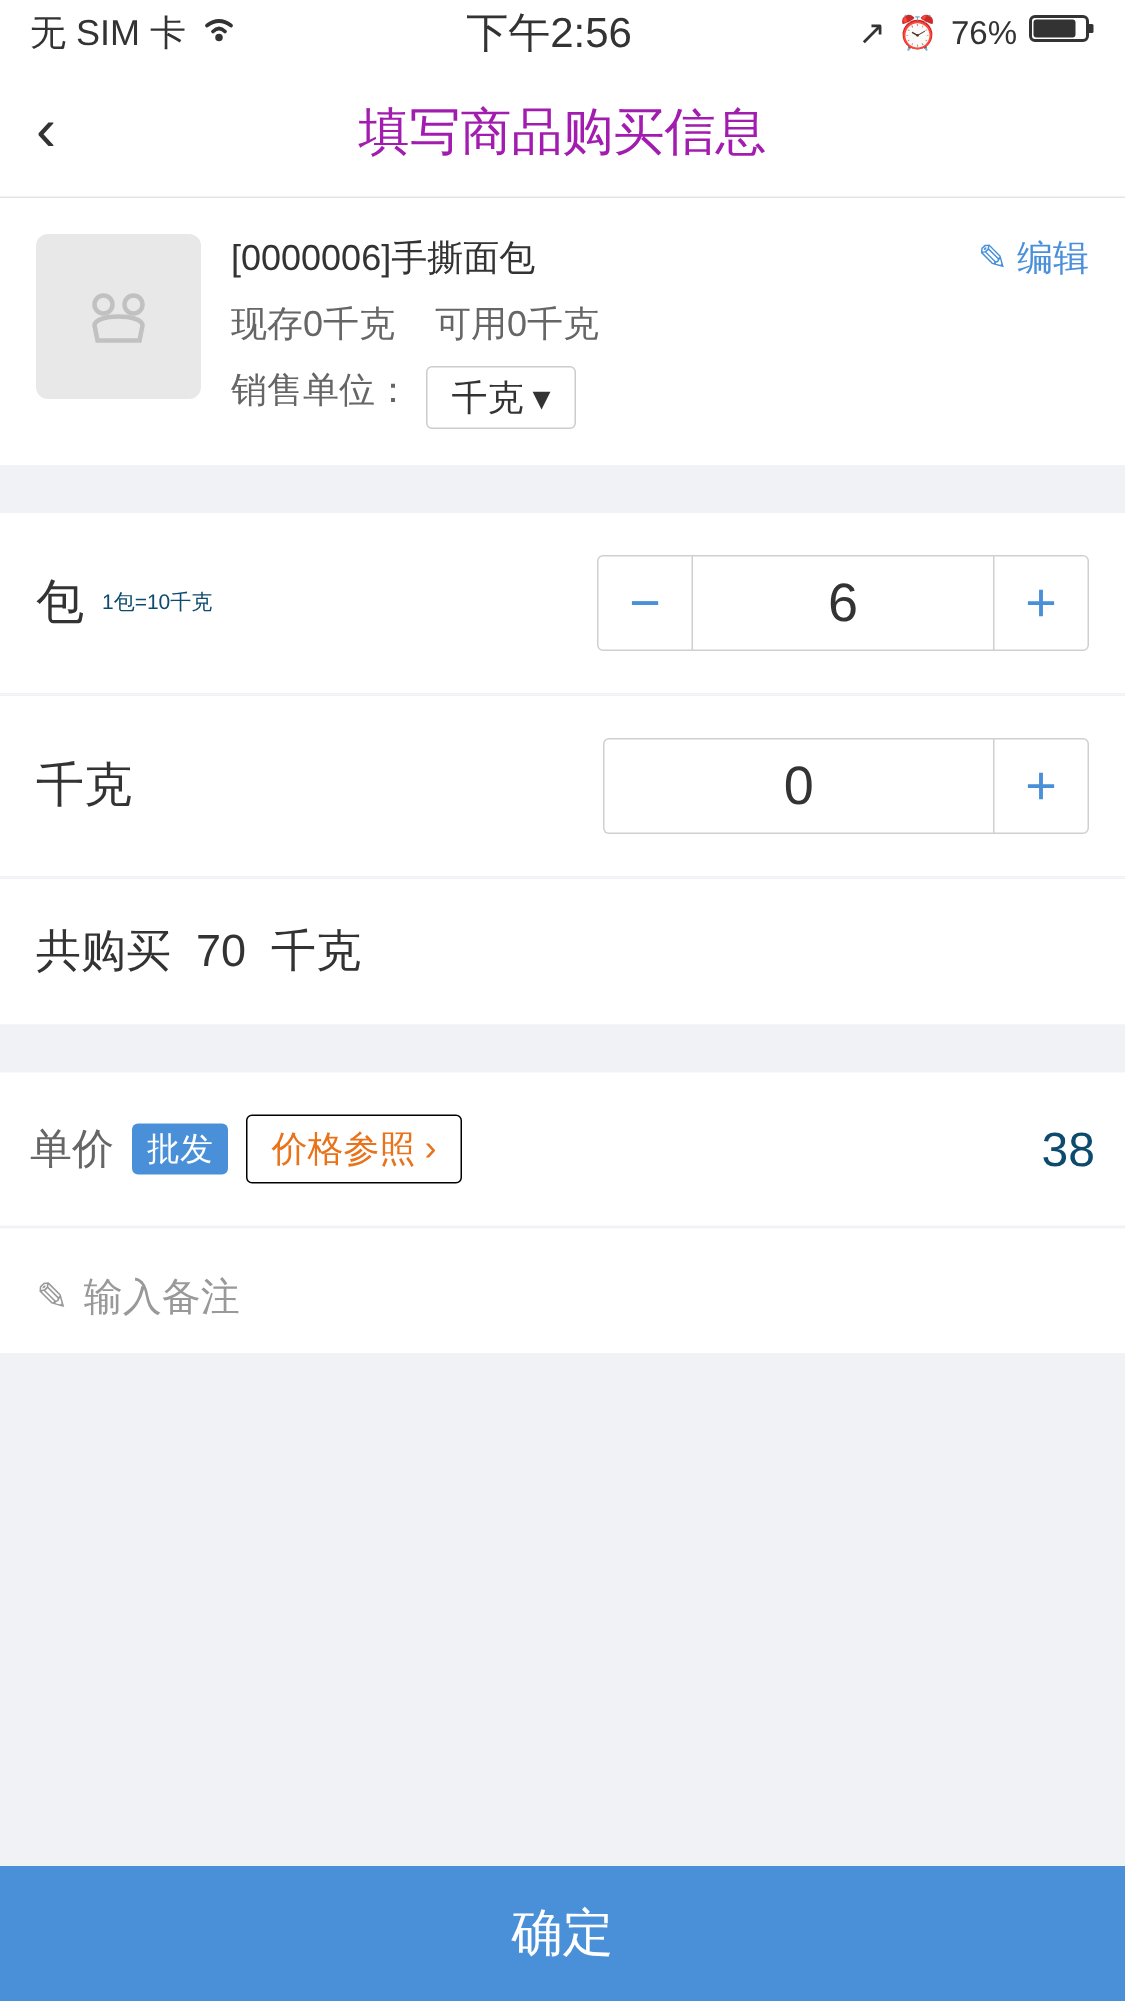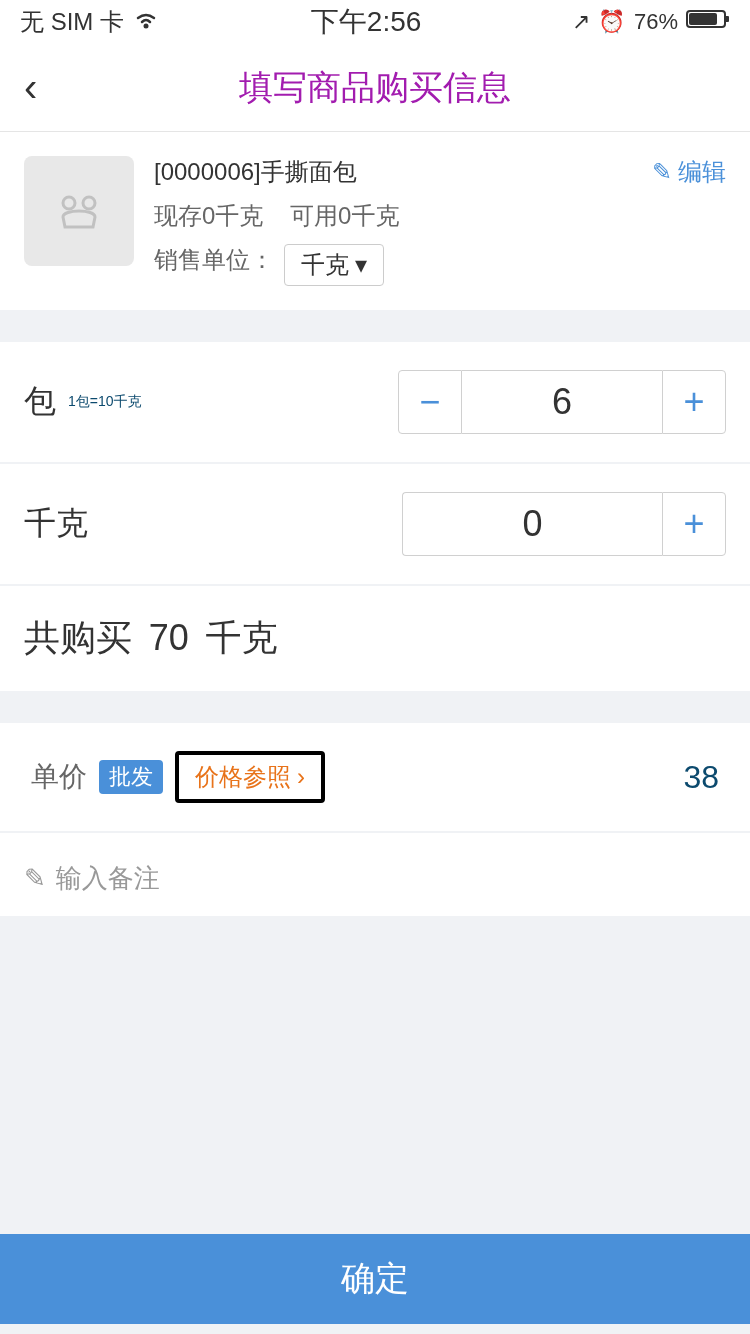--- a/index.html
+++ b/index.html
@@ -187,58 +187,58 @@
       display: flex;
       align-items: center;
       justify-content: space-between;
       border-top: 1px solid #f0f2f5;
     }
     .total-text {
       font-size: 30px;
       color: #333;
     }
     .total-text span {
-      font-size: 36px;
+      font-size: 30px;
       font-weight: 500;
     }
     .record-batch-btn {
       border: 1px solid #4a90d9;
       border-radius: 4px;
       padding: 12px 24px;
       font-size: 26px;
       color: #4a90d9;
       background: #fff;
       cursor: pointer;
     }
 
     
     .price-section {
       background: #fff;
-      padding: 28px 31px;
+      padding: 28px 20px;
       display: flex;
       align-items: center;
       justify-content: space-between;
       margin-top: 16px;
     }
     .price-label {
       font-size: 28px;
       color: #666;
       display: flex;
       align-items: center;
       gap: 12px;
     }
     .price-badge {
       background: #4a90d9;
       color: #fff;
       border-radius: 4px;
       padding: 2px 10px;
       font-size: 22px;
     }
     .price-ref-btn {
-      border: 4px solid #000000;
+      border: 1px solid #000000;
       border-radius: 4px;
       padding: 6px 16px;
       font-size: 24px;
       color: #e8731a;
       background: #fff;
       cursor: pointer;
       display: flex;
       align-items: center;
       gap: 6px;
     }
@@ -272,21 +272,21 @@
 
     
     .empty-area {
       background: #f0f2f5;
       height: 260px;
     }
 
     
     .confirm-btn {
       position: fixed;
-      bottom: 10px;
+      bottom: 0;
       left: 0;
       width: 750px;
       height: 90px;
       background: #4a90d9;
       color: #fff;
       font-size: 34px;
       display: flex;
       align-items: center;
       justify-content: center;
       cursor: pointer;

